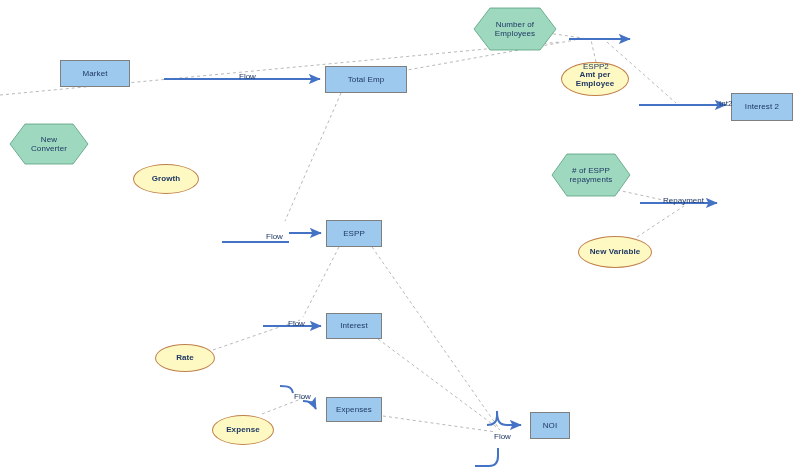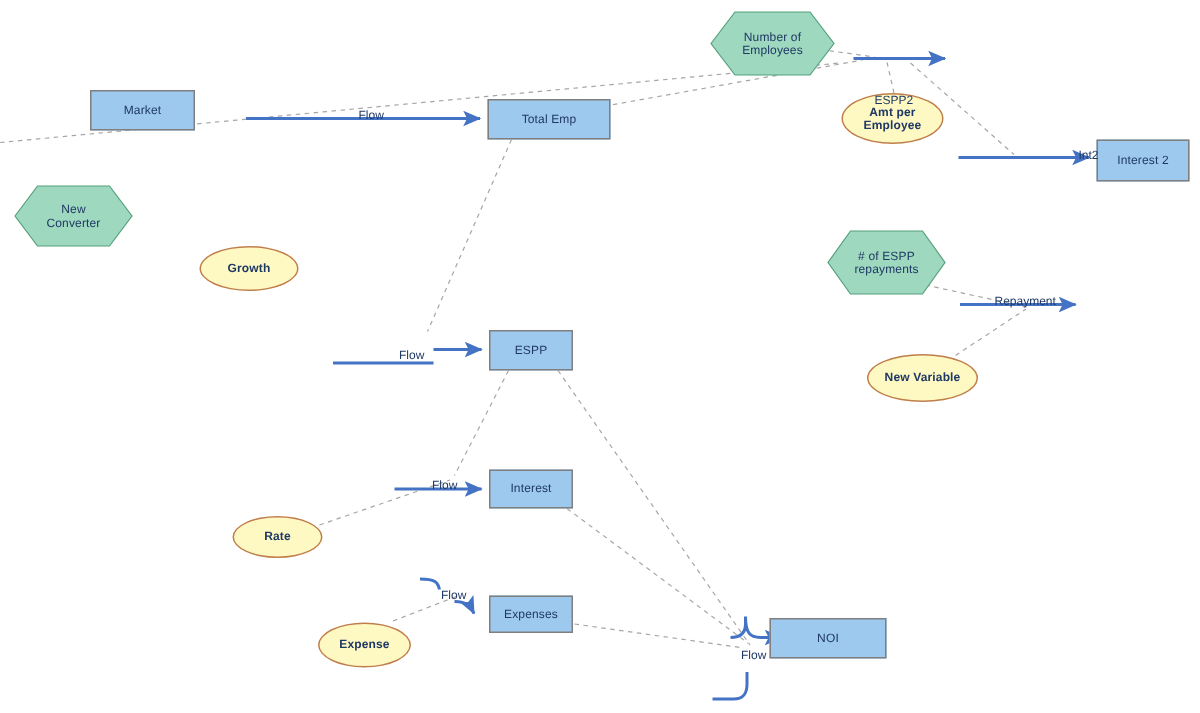--- a/index.html
+++ b/index.html
@@ -146,21 +146,21 @@
   </div>
   <div class="node stock" style="left:326px; top:220px; width:56px; height:27px;">
     <span>ESPP</span>
   </div>
   <div class="node stock" style="left:326px; top:313px; width:56px; height:26px;">
     <span>Interest</span>
   </div>
   <div class="node stock" style="left:326px; top:397px; width:56px; height:25px;">
     <span>Expenses</span>
   </div>
-  <div class="node stock" style="left:513px; top:412px; width:78px; height:27px;">
+  <div class="node stock" style="left:530px; top:412px; width:40px; height:27px;">
     <span>NOI</span>
   </div>
 
   <div class="node converter" style="left:10px; top:124px; width:78px; height:40px; background:transparent;">
     <span class="hexlabel">
       <span>New</span><br>
       <span>Converter</span>
     </span>
   </div>
   <div class="node converter" style="left:474px; top:8px; width:82px; height:42px; background:transparent;">

